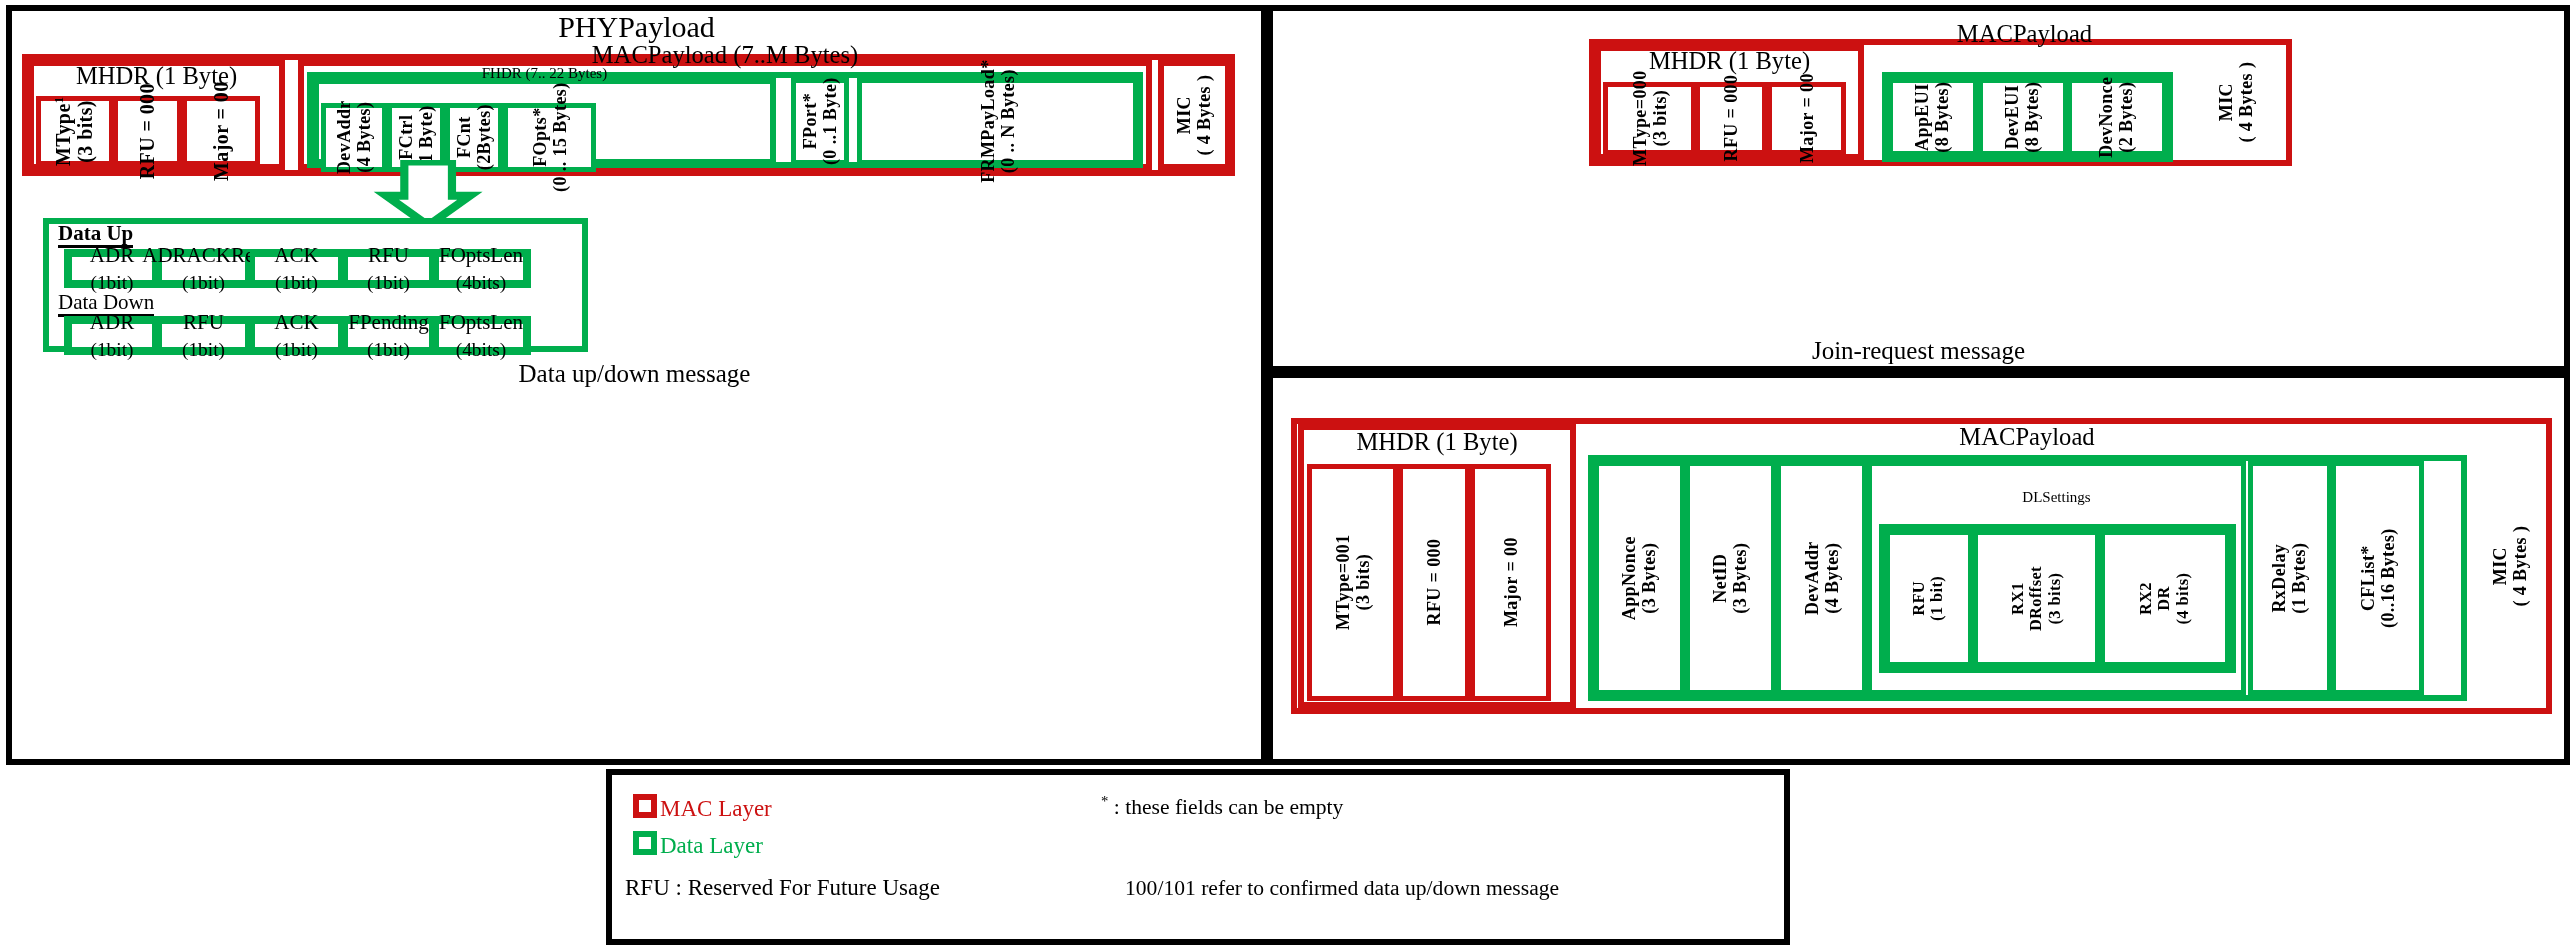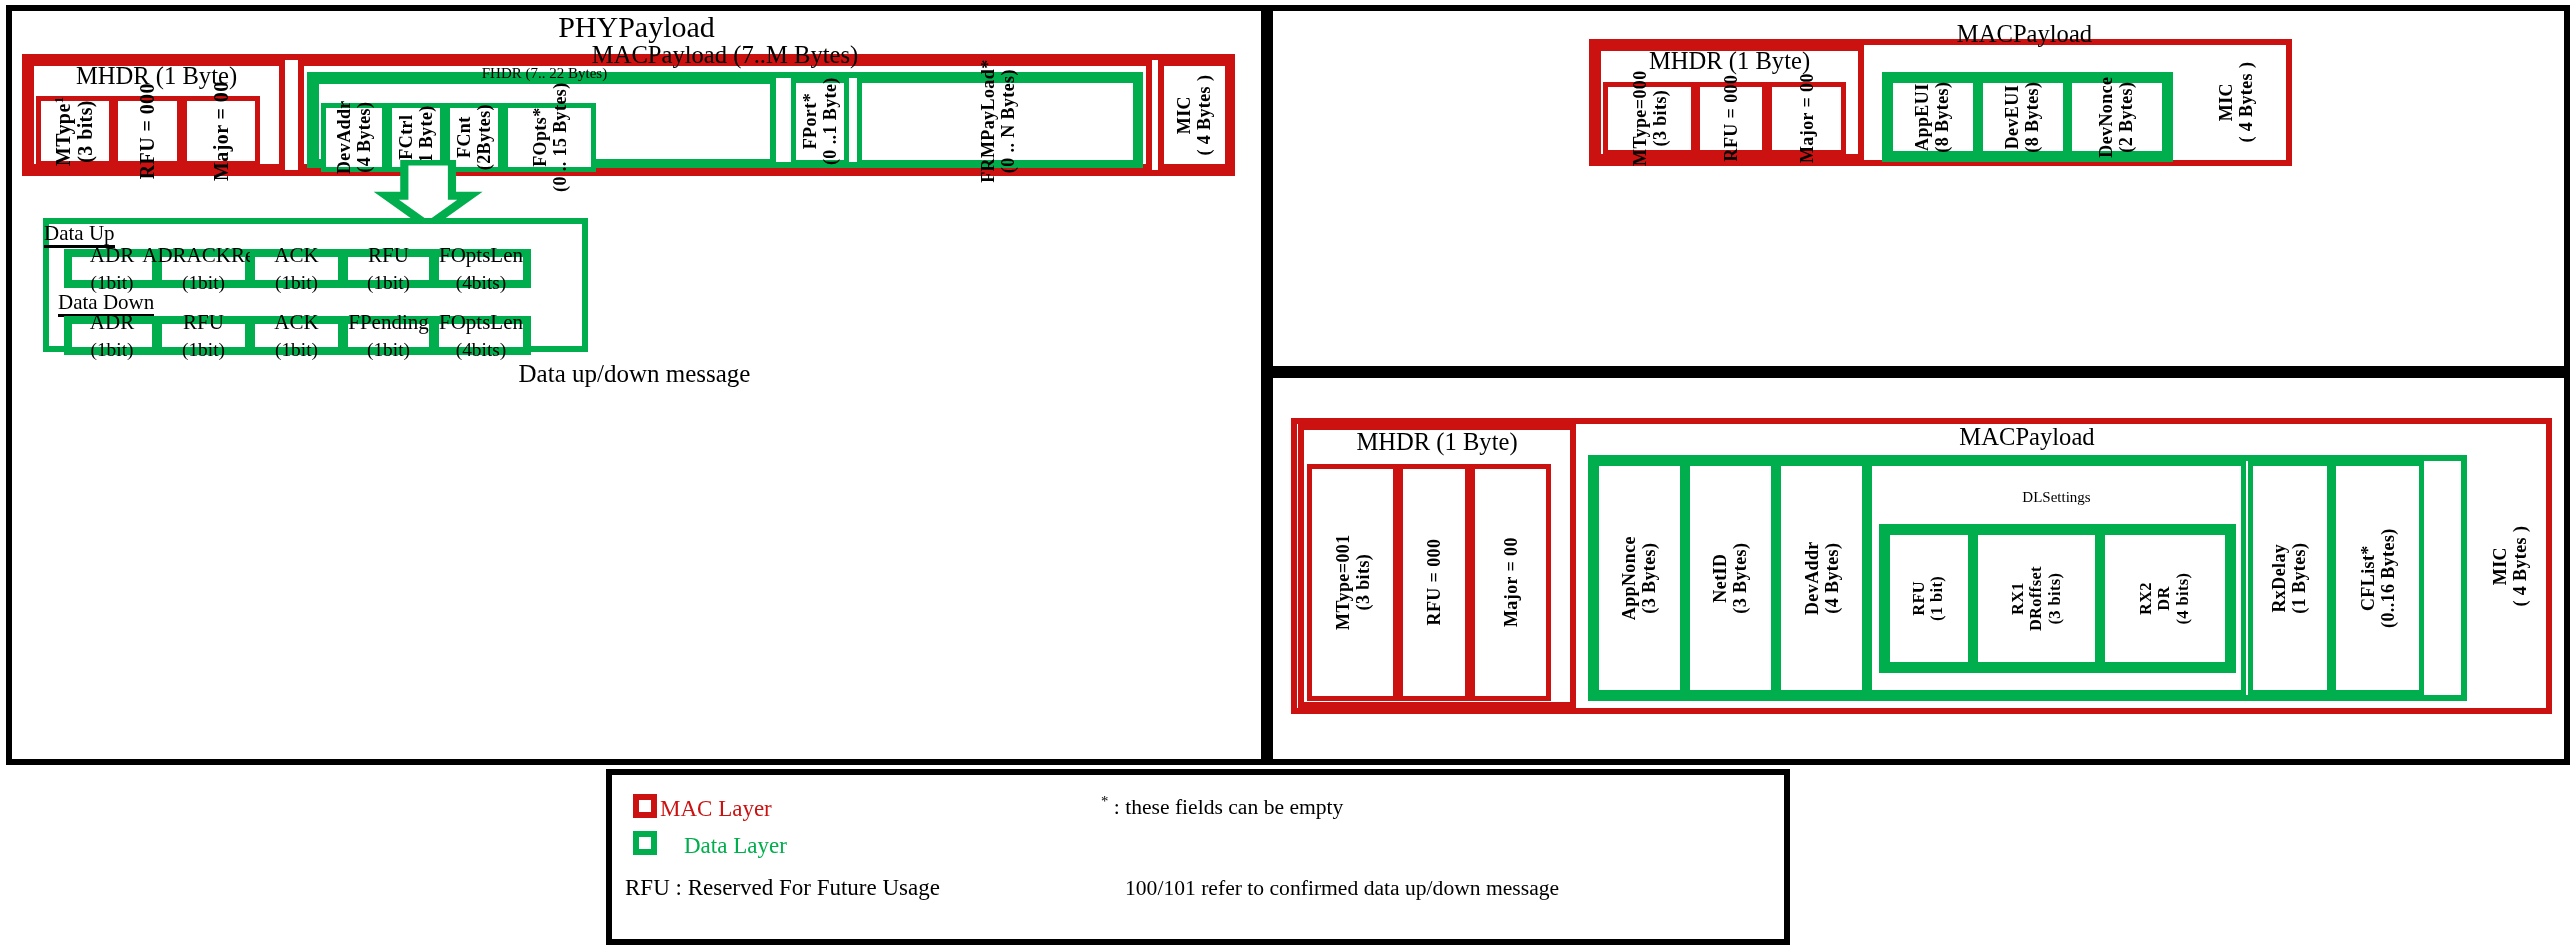--- a/index.html
+++ b/index.html
@@ -217,21 +217,21 @@
       </div>
     </div>
   </div>
 
   <svg class="arrow" style="left:373px; top:160px; width:149px; height:67px;" viewBox="0 0 200 90">
     <path d="M 42,2 L 42,48 L 18,48 L 74,88 L 130,48 L 106,48 L 106,2 Z" fill="#ffffff" stroke="#00AE4D" stroke-width="11" stroke-linejoin="miter"></path>
   </svg>
 
   <div class="abs grn" style="left:43px; top:218px; width:545px; height:134px;"></div>
 
-  <div class="tbl-label" style="left:44px; top:222px;">Data Up</div>
+  <div class="tbl-label" style="left:58px; top:222px;font-weight:bold;">Data Up</div>
 
   <div class="abs grn-thin" style="left:64px; top:249px; width:467px; height:39px;"></div>
   <div class="bitcell" style="left:67px; top:252px; width:90px; height:33px;">
     <span class="n">ADR</span>
     <span class="s">(1bit)</span>
   </div>
   <div class="bitcell" style="left:157px; top:252px; width:93px; height:33px;">
     <span class="n">ADRACKReq</span>
     <span class="s">(1bit)</span>
   </div>
@@ -328,20 +328,21 @@
 
   <div class="abs" style="left:2186px; top:45px; width:100px; height:115px;">
     <div class="vfield" style="inset:0;">
       <div class="vtext sm">
         <span>MIC</span><br>
         <span>( 4 Bytes )</span>
       </div>
     </div>
   </div>
 
+  <div class="caption" style="left:1276px; width:1285px; top:337px;">Join-request message</div>
 
   <div class="abs red" style="left:1291px; top:418px; width:1261px; height:296px;"></div>
 
   <div class="abs red" style="left:1298px; top:424px; width:278px; height:284px;"></div>
   <div class="title-h t-grp" style="left:1298px; width:278px; top:430px;">MHDR (1 Byte)</div>
 
   <div class="abs red-thin" style="left:1307px; top:464px; width:91px; height:237px;">
     <div class="vfield" style="inset:0;">
       <div class="vtext sm">
         <span>MType=001</span><br>
@@ -445,21 +446,21 @@
         <span>( 4 Bytes )</span>
       </div>
     </div>
   </div>
 
 
   <div class="legend-swatch sw-red" style="left:633px; top:794px;"></div>
   <div class="legend-text lt-red" style="left:660px; top:797px;">MAC Layer</div>
 
   <div class="legend-swatch sw-grn" style="left:633px; top:831px;"></div>
-  <div class="legend-text lt-grn" style="left:684px; top:834px;text-align:right;">Data Layer</div>
+  <div class="legend-text lt-grn" style="left:660px; top:834px;text-align:right;">Data Layer</div>
 
   <div class="legend-text" style="left:625px; top:876px;">RFU : Reserved For Future Usage</div>
 
   <div class="legend-note" style="left:1101px; top:794px;">
     <sup>*</sup>
     <span>: these fields can be empty</span>
   </div>
 
 
   <div class="legend-note" style="left:1125px; top:878px;">100/101 refer to confirmed data up/down message</div>

